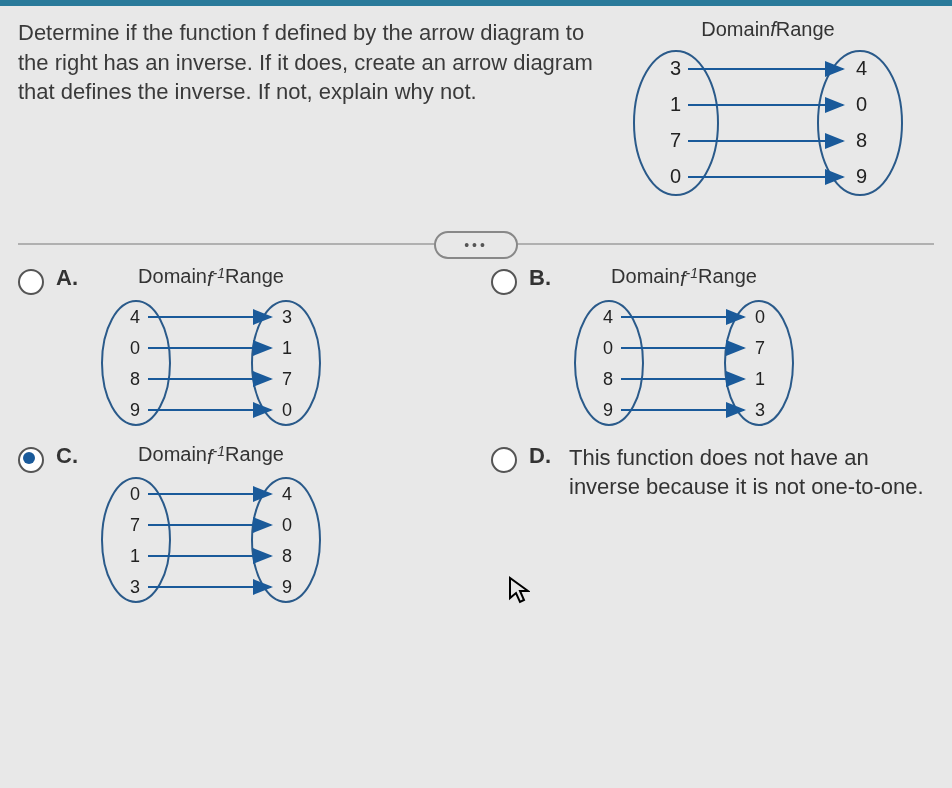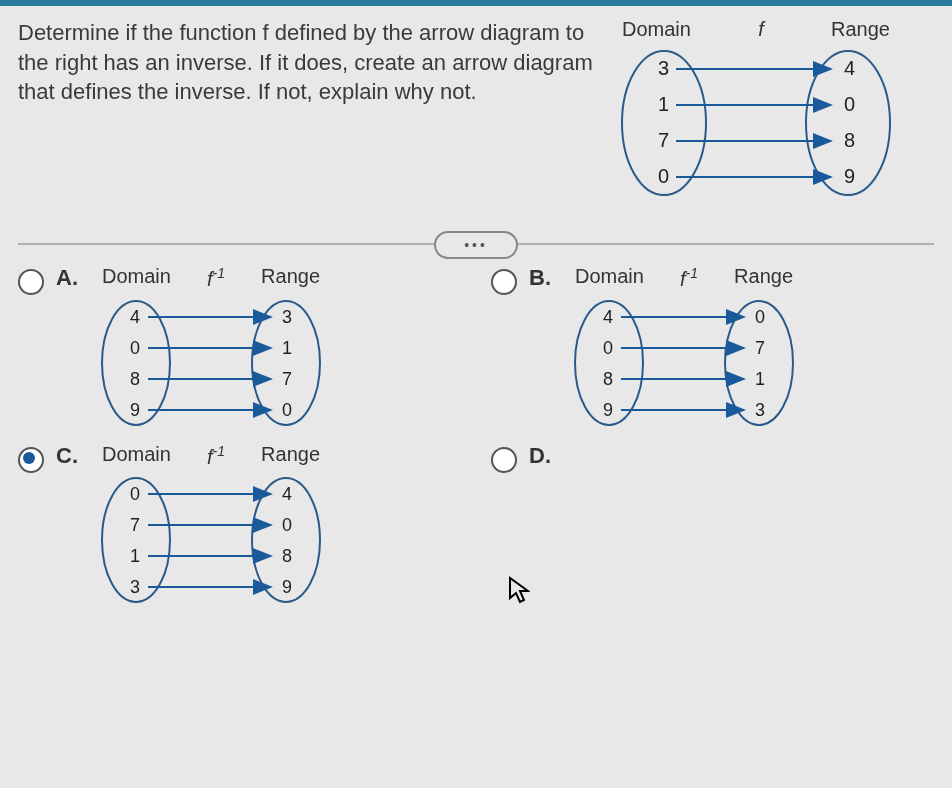--- a/index.html
+++ b/index.html
@@ -15,21 +15,21 @@
   .titlebar {
     height: 6px;
     background: #2a7a9a;
   }
   .content {
     padding: 12px 18px;
     position: relative;
   }
   .question-row {
     display: flex;
-    gap: 8px;
+    gap: 20px;
     align-items: flex-start;
   }
   .qtext {
     font-size: 22px;
     color: #3a3a3a;
     line-height: 1.35;
     flex: 1;
     max-width: 590px;
   }
   .divider-row {
@@ -97,21 +97,21 @@
     min-width: 28px;
   }
   .choice-body {
     flex: 1;
   }
   .arrowdiag {
     position: relative;
   }
   .diag-label-top {
     display: flex;
-    justify-content: space-between;
+    justify-content: center;
     font-size: 20px;
     color: #333;
     margin-bottom: 2px;
     padding: 0 6px;
   }
   .diag-label-top .mid {
     font-style: italic;
   }
   .diag-svg {
     display: block;
@@ -266,20 +266,21 @@
             <text x="186" y="92" font-size="18" fill="#222">8</text>
             <text x="186" y="123" font-size="18" fill="#222">9</text>
           </svg>
         </div>
       </div>
     </div>
 
     <div class="choice">
       <div class="radio"></div>
       <div class="choice-letter">D.</div>
+      <div class="choice-body option-d-text">This function does not have an inverse because it is not one-to-one.</div>
     </div>
 
   </div>
 
   <div class="cursor">
     <svg width="22" height="28" viewBox="0 0 22 28">
       <path d="M2,2 L2,22 L8,17 L12,26 L16,24 L12,15 L20,15 Z" fill="none" stroke="#000" stroke-width="2"></path>
     </svg>
   </div>
 

